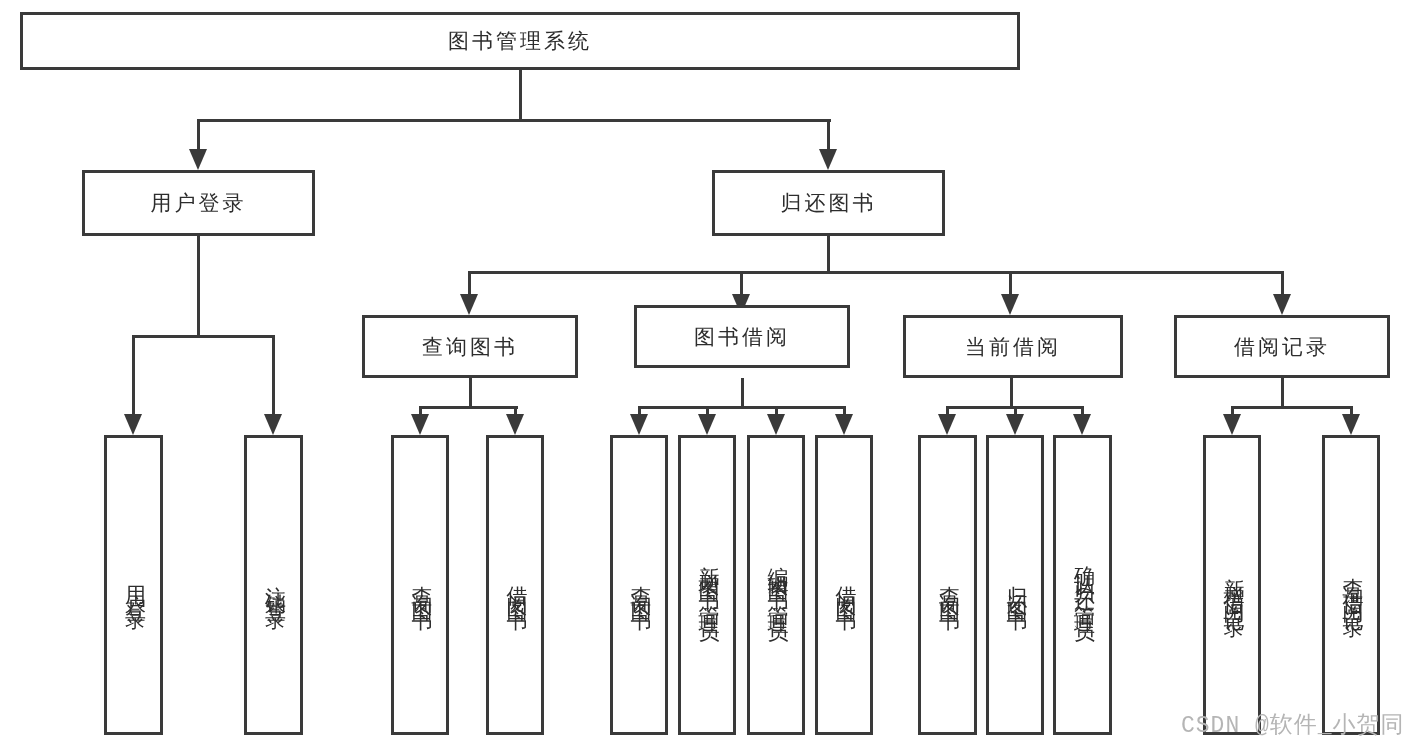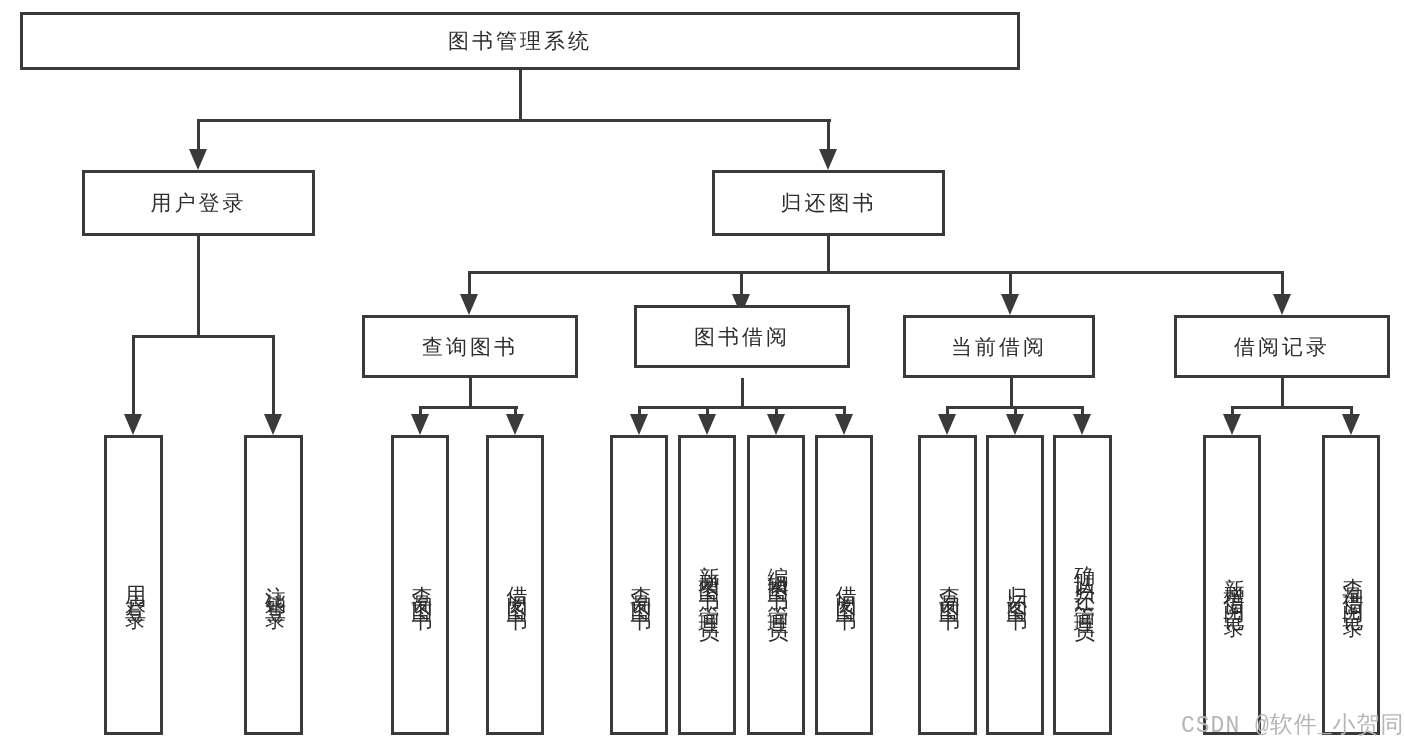--- a/index.html
+++ b/index.html
@@ -103,21 +103,21 @@
   <div class="box hbox" style="left:712px;top:170px;width:233px;height:66px">
     <span>归还图书</span>
   </div>
 
   <div class="box hbox" style="left:362px;top:315px;width:216px;height:63px">
     <span>查询图书</span>
   </div>
   <div class="box hbox" style="left:634px;top:305px;width:216px;height:63px">
     <span>图书借阅</span>
   </div>
-  <div class="box hbox" style="left:903px;top:315px;width:192px;height:63px">
+  <div class="box hbox" style="left:903px;top:315px;width:220px;height:63px">
     <span>当前借阅</span>
   </div>
   <div class="box hbox" style="left:1174px;top:315px;width:216px;height:63px">
     <span>借阅记录</span>
   </div>
 
   <div class="box" style="left:104px;top:435px;width:59px;height:300px">
     <span class="vbox-label">用户登录</span>
   </div>
   <div class="box" style="left:244px;top:435px;width:59px;height:300px">

